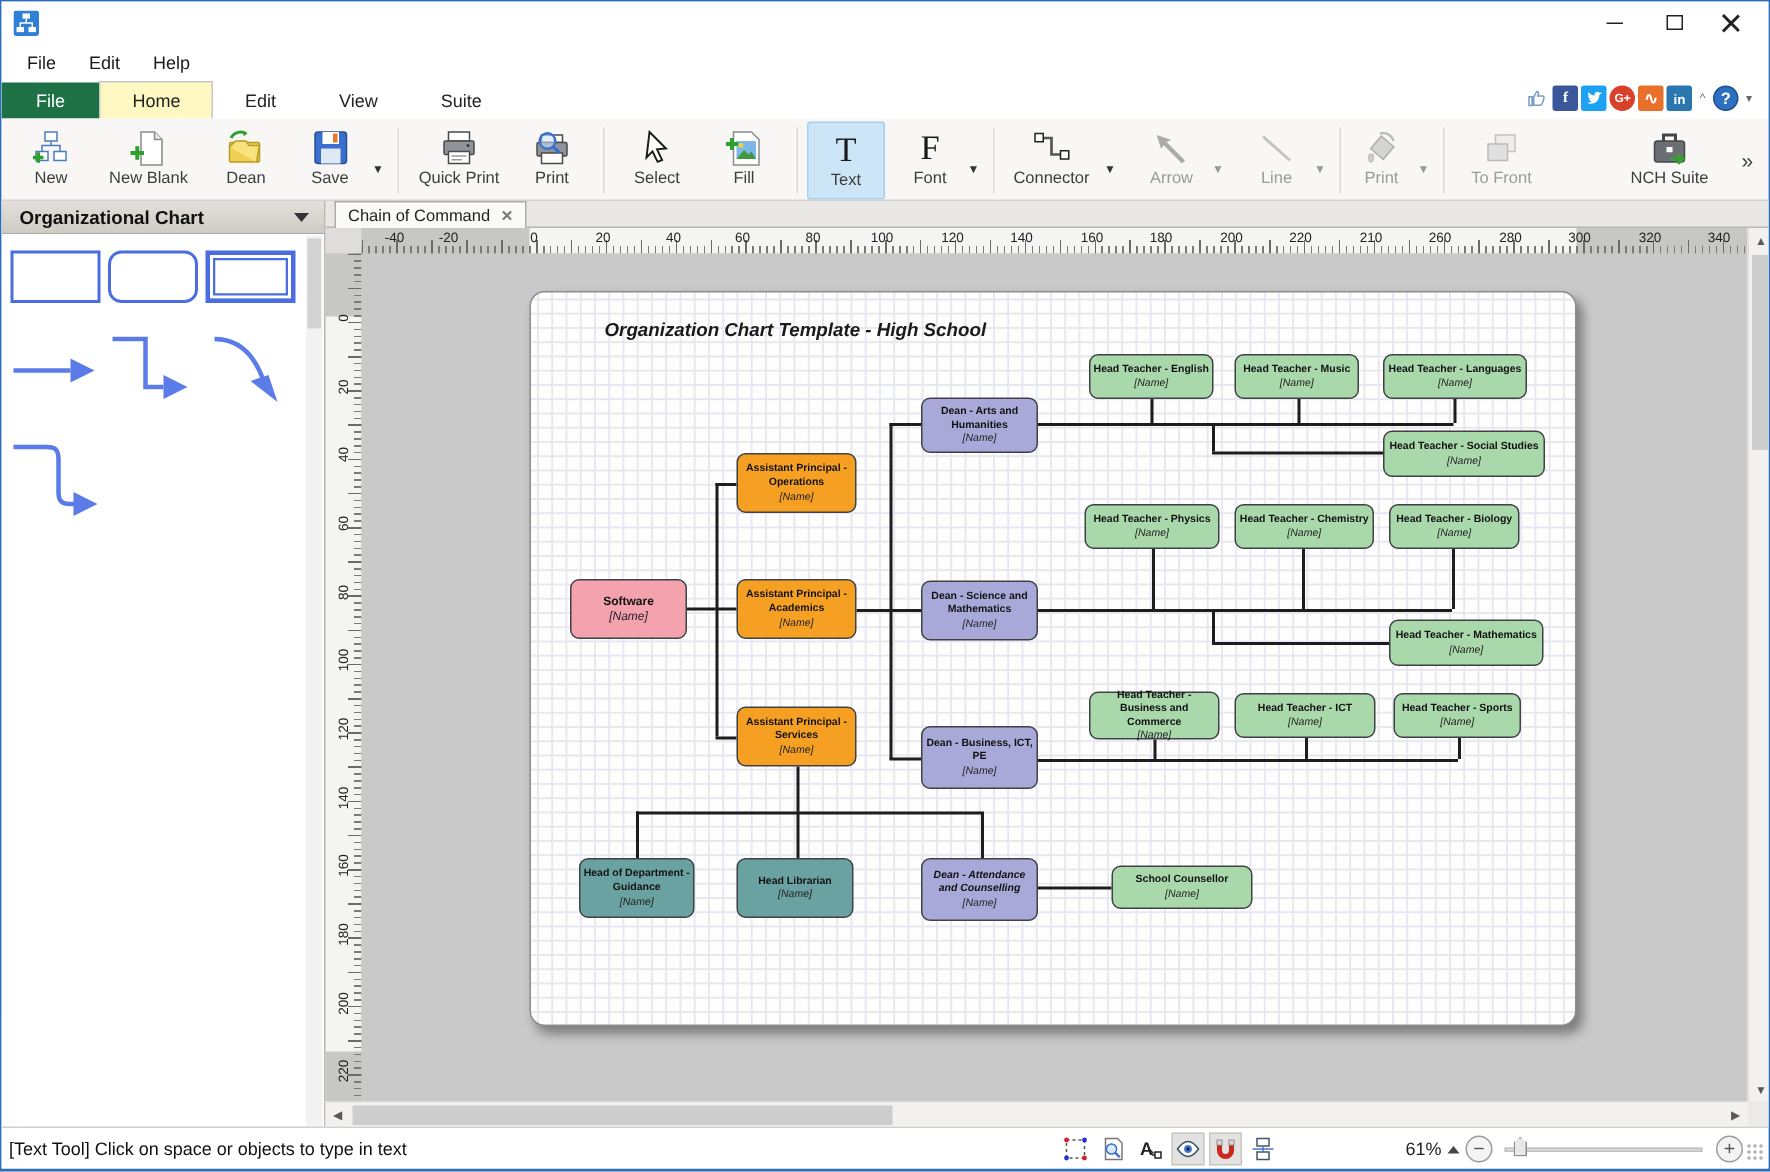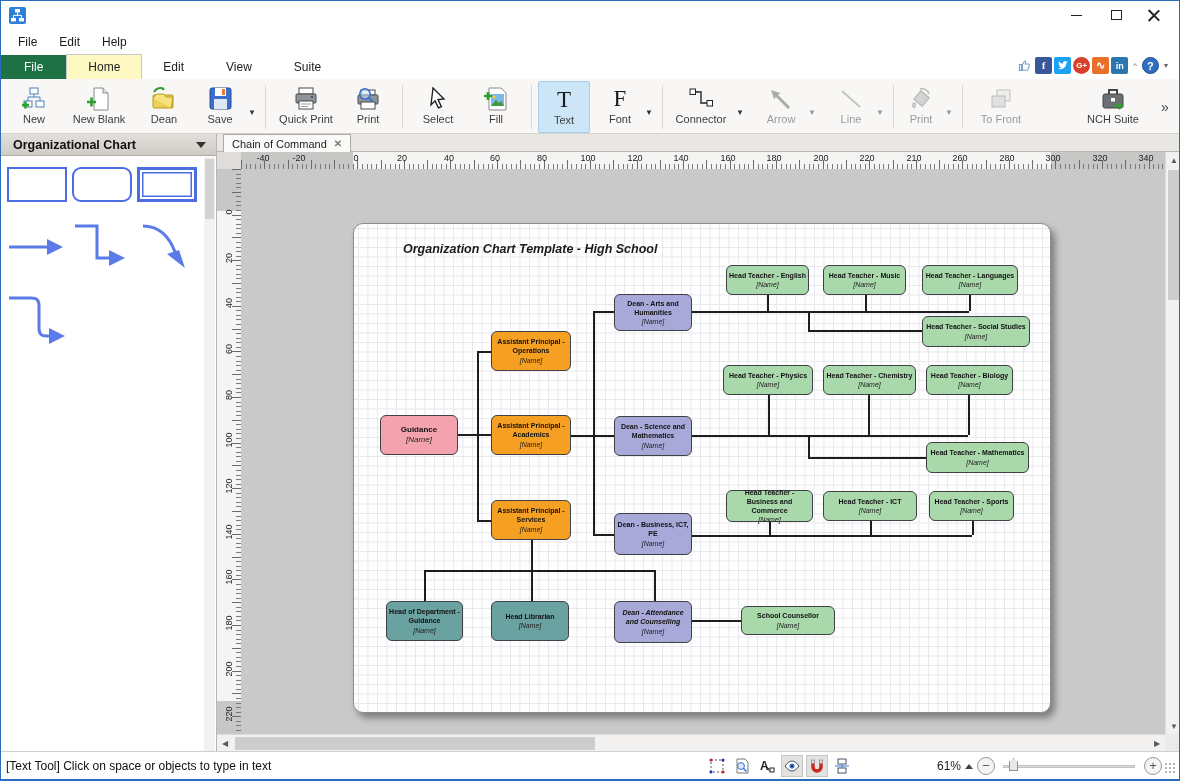--- a/index.html
+++ b/index.html
@@ -74,21 +74,21 @@
      background:repeating-linear-gradient(90deg,#6a6a6a 0 1px,transparent 1px 23.27px); }
   .hlab { position:absolute; top:1px; width:30px; text-align:center; font-size:9px; color:#222; }
   #corner { position:absolute; left:0; top:18px; width:24px; height:17px; background:#dedddb; }
   #vruler { position:absolute; left:0; top:35px; width:24px; height:565px; background:#c7c7c5; overflow:hidden; }
   #vruler .white { position:absolute; left:0; top:42px; width:24px; height:490px; background:#f4f4f2; }
   #vruler .ticks { position:absolute; right:0; top:0; width:5px; height:100%;
      background:repeating-linear-gradient(180deg,#7a7a7a 0 1px,transparent 1px 4.56px); }
   #vruler .ticksmaj { position:absolute; right:0; top:0; width:9px; height:100%;
      background:repeating-linear-gradient(180deg,#6a6a6a 0 1px,transparent 1px 22.8px); }
   .vlab { position:absolute; left:1px; width:22px; text-align:center; font-size:9px; color:#222; transform:rotate(-90deg); }
-  #canvas { position:absolute; left:24px; top:47px; width:792px; height:565px; }
+  #canvas { position:absolute; left:24px; top:18px; width:792px; height:565px; }
   #page { position:absolute; left:112px; top:42px; width:698px; height:490px; background:#fefefe; border:1px solid #8d8d8d; border-radius:10px; box-shadow:4px 5px 7px rgba(0,0,0,.38);
      background-image:linear-gradient(#e7e7ef 1px,transparent 1px),linear-gradient(90deg,#e7e7ef 1px,transparent 1px);
      background-size:9.5px 9.5px; background-position:4px 4px; }
   #charttitle { position:absolute; left:162px; top:61px; font-size:12.5px; font-weight:bold; font-style:italic; color:#1a1a1a; }
   
   .node { position:absolute; border:1.4px solid #3f4145; border-radius:6px; display:flex; flex-direction:column; align-items:center; justify-content:center; text-align:center; padding:1px 2px; line-height:1.3; }
   .node .nt { font-size:7px; font-weight:bold; color:#111; }
   .node .nn { font-size:7px; font-style:italic; color:#222; }
   .node.pink { background:#f4a3ae; }
   .node.orange { background:#f6a023; }
@@ -463,21 +463,21 @@
       <div class="vline" style="left:629px;top:340px;height:14px"></div>
       <div class="vline" style="left:731px;top:340px;height:14px"></div>
       <div class="vline" style="left:290px;top:359px;height:30px"></div>
       <div class="hline" style="left:183px;top:389px;width:230px"></div>
       <div class="vline" style="left:183px;top:389px;height:31px"></div>
       <div class="vline" style="left:290px;top:389px;height:31px"></div>
       <div class="vline" style="left:413px;top:389px;height:31px"></div>
       <div class="hline" style="left:451px;top:439px;width:49px"></div>
 
       <div class="node pink big" style="left:139px;top:234px;width:78px;height:40px">
-        <span class="nt">Guidance</span>
+        <span class="nt">Software</span>
           <span class="nn">[Name]</span>
       </div>
       <div class="node orange" style="left:250px;top:150px;width:80px;height:40px">
         <span class="nt">Assistant Principal - Operations</span>
           <span class="nn">[Name]</span>
       </div>
       <div class="node orange" style="left:250px;top:234px;width:80px;height:40px">
         <span class="nt">Assistant Principal - Academics</span>
           <span class="nn">[Name]</span>
       </div>

